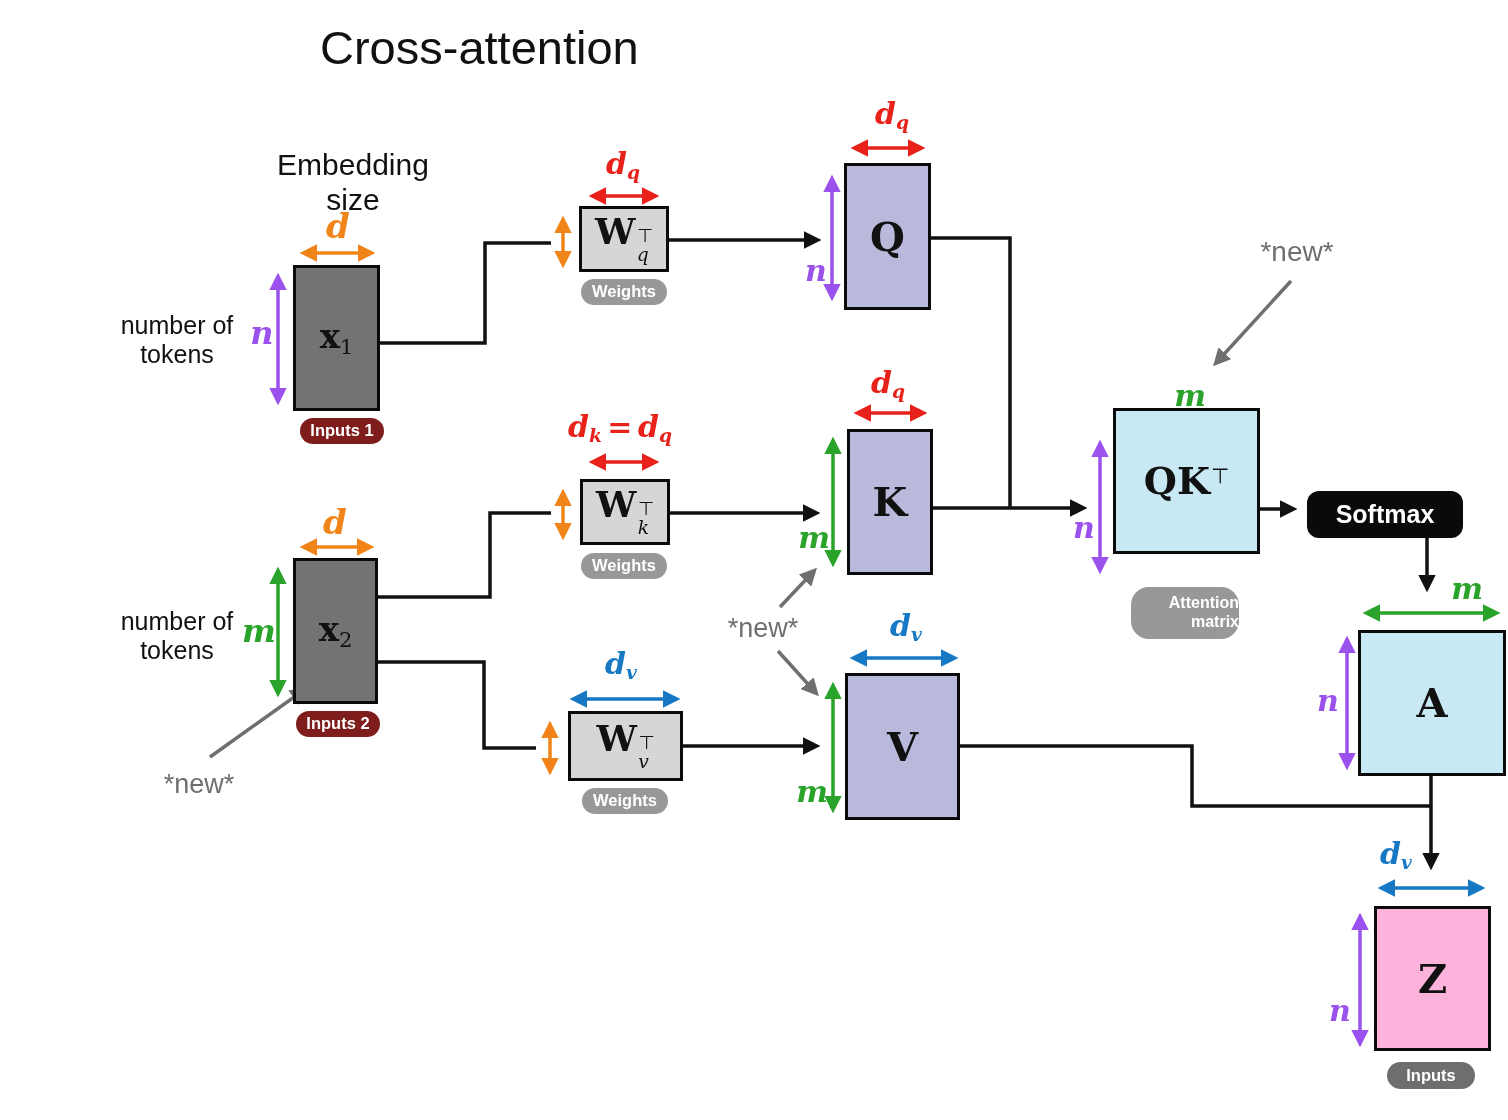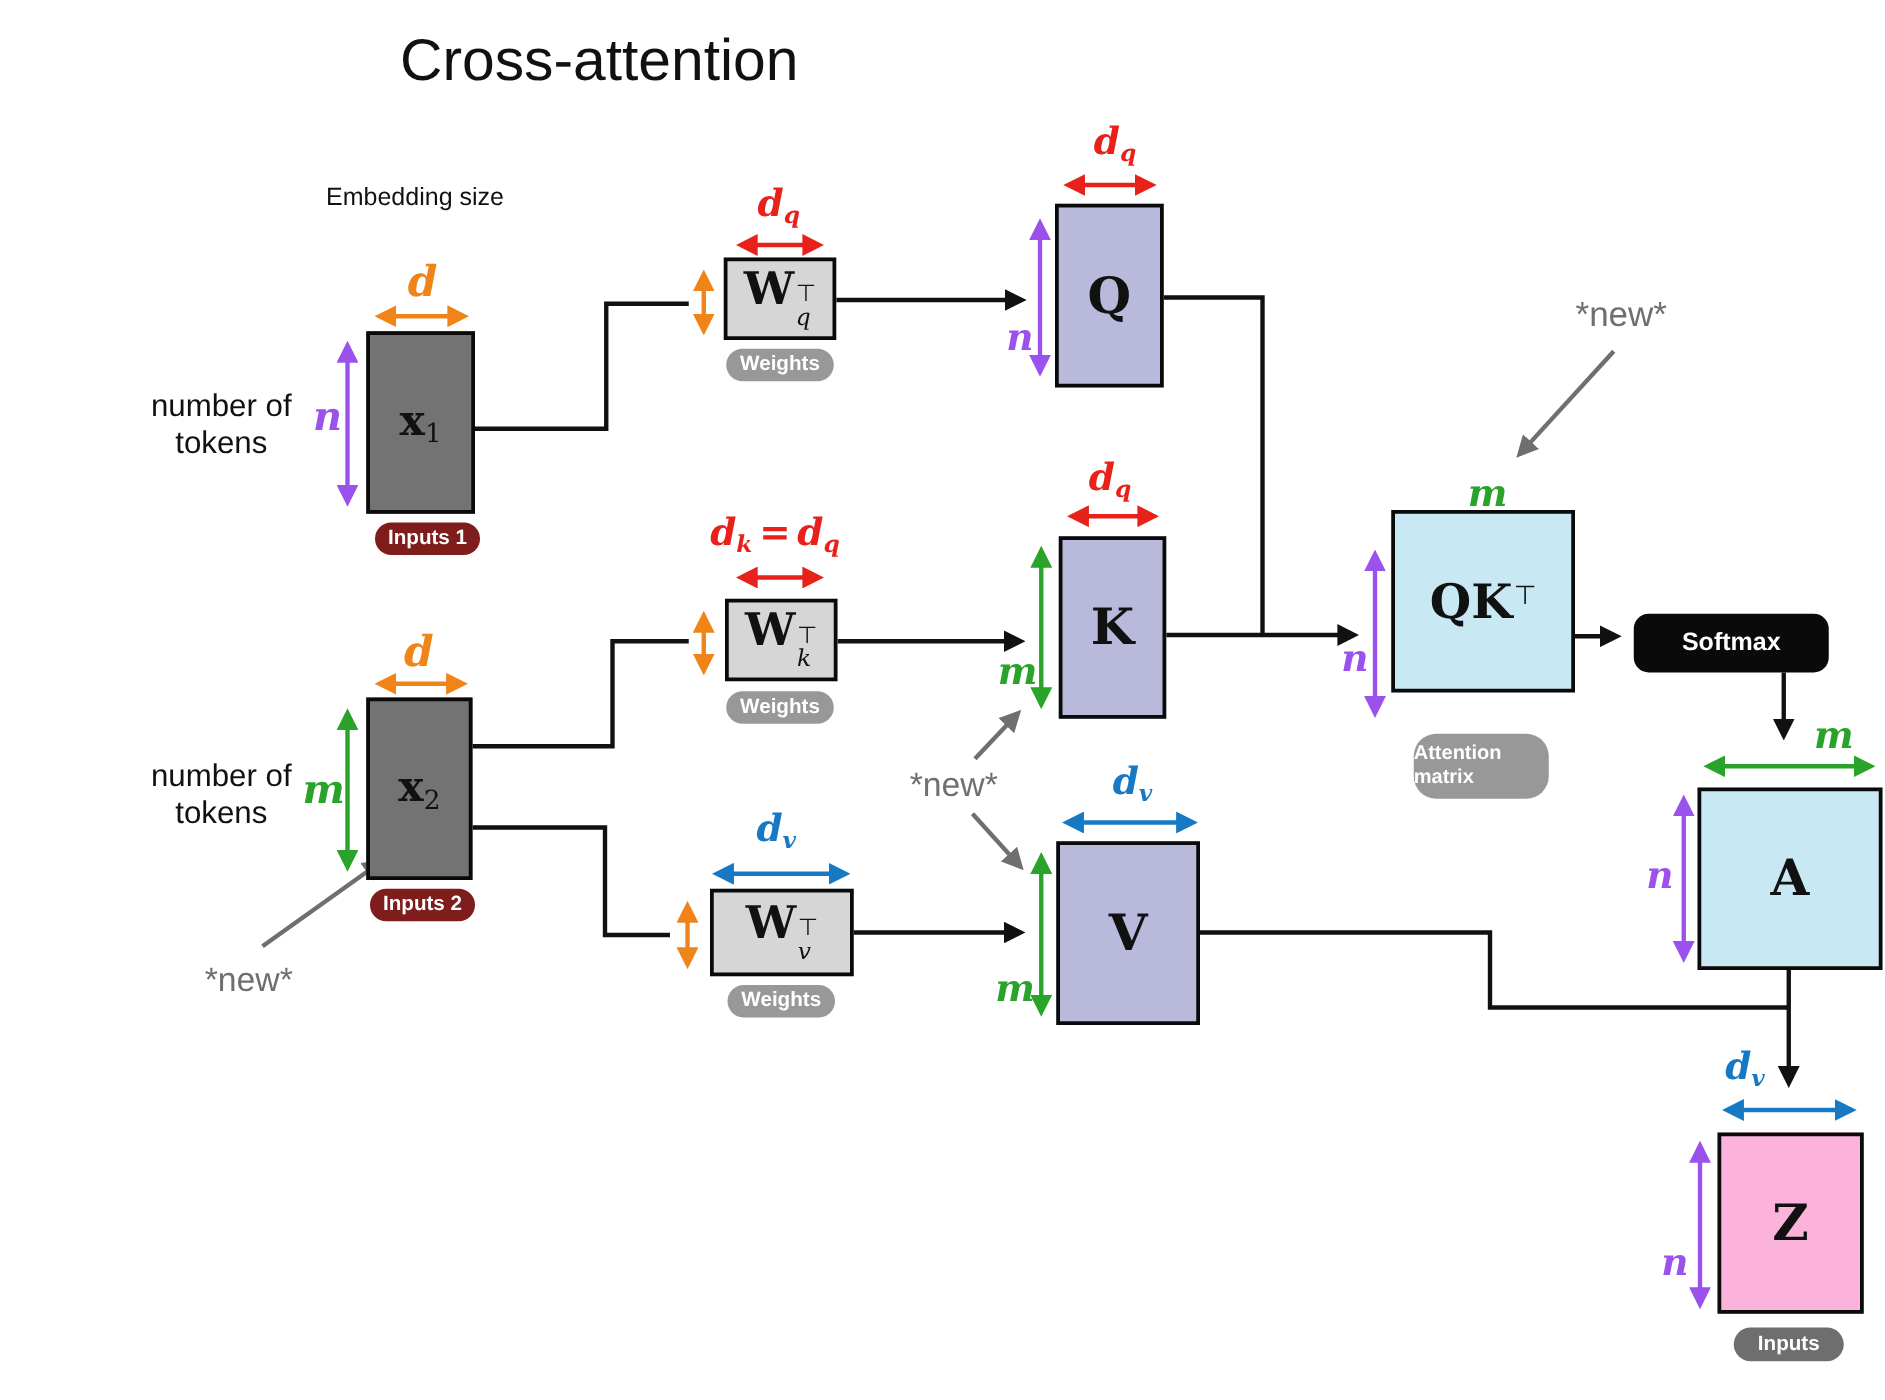--- a/index.html
+++ b/index.html
@@ -26,41 +26,41 @@
   .mlabel{line-height:1;}
   .mlabel .numsub{font-size:0.62em;font-weight:normal;vertical-align:-0.28em;}
   .stack{display:inline-flex;flex-direction:column;align-items:flex-start;font-size:0.52em;line-height:1;
          vertical-align:0.12em;margin-left:0.06em;}
   .stk-sup{font-style:normal;font-weight:normal;font-family:"DejaVu Sans", sans-serif;}
   .stk-sub{font-style:italic;font-weight:normal;}
   .topsup{font-size:0.55em;font-style:normal;font-weight:normal;font-family:"DejaVu Sans", sans-serif;
           vertical-align:0.55em;margin-left:0.05em;}
 
   .badge{position:absolute;color:#ffffff;font-weight:bold;font-size:16.5px;line-height:1.18;
-         display:flex;align-items:center;justify-content:center;text-align:left;box-sizing:border-box;}
+         display:flex;align-items:center;justify-content:center;text-align:right;box-sizing:border-box;}
   .badge-dark{background:#7f1d1d;}
   .badge-light{background:#989898;}
   .badge-mid{background:#6e6e6e;}
 
   .txt{position:absolute;color:#111;}
   .center-txt{text-align:center;}
   .graytxt{color:#6f6f6f;}
 
   .dim{position:absolute;transform:translate(-50%,-50%);font-family:"DejaVu Serif", serif;
        font-style:italic;font-weight:bold;line-height:1;white-space:nowrap;}
   .dim sub{font-size:0.62em;font-style:italic;vertical-align:-0.3em;}
   .dim .eq{font-style:normal;margin:0 0.18em;}
   .c-orange{color:#f08418;}
   .c-red{color:#e8221a;}
   .c-green{color:#29a329;}
   .c-purple{color:#9b51ec;}
   .c-blue{color:#1779c4;}
 
   .softmax{position:absolute;left:1267px;top:491px;width:156px;height:47px;background:#0a0a0a;
-           border-radius:12px;color:#fff;font-weight:bold;font-size:20px;
+           border-radius:12px;color:#fff;font-weight:bold;font-size:25px;
            display:flex;align-items:center;justify-content:center;}
 </style>
 </head>
 <body>
 
 <div id="canvas">
 
   <svg id="wires" viewBox="0 0 1508 1120" xmlns="http://www.w3.org/2000/svg">
     <defs>
       <marker id="m-black" viewBox="0 0 10 10" refX="7.5" refY="5" markerWidth="5" markerHeight="5" orient="auto-start-reverse">
@@ -127,21 +127,21 @@
     <path class="ln lnb" d="M1342 888 H1441" marker-start="url(#m-blue)" marker-end="url(#m-blue)"></path>
 
     <path class="ln lngr" d="M170 757 L264 690" marker-end="url(#m-gray)"></path>
     <path class="ln lngr" d="M740 607 L774 571" marker-end="url(#m-gray)"></path>
     <path class="ln lngr" d="M738 651 L776 693" marker-end="url(#m-gray)"></path>
     <path class="ln lngr" d="M1251 281 L1176 363" marker-end="url(#m-gray)"></path>
   </svg>
 
   <div class="txt" style="left:280px;top:20px;font-size:47px;font-weight:500;">Cross-attention</div>
 
-  <div class="txt center-txt" style="left:212px;top:147px;width:160px;font-size:20px;line-height:1.18;">Embedding size</div>
+  <div class="txt center-txt" style="left:233px;top:147px;width:160px;font-size:30px;line-height:1.18;">Embedding size</div>
 
   <div class="txt center-txt" style="left:67px;top:311px;width:140px;font-size:25px;line-height:1.15;">number of tokens</div>
 
   <div class="txt center-txt" style="left:67px;top:607px;width:140px;font-size:25px;line-height:1.15;">number of tokens</div>
 
   <div class="txt center-txt graytxt" style="left:99px;top:769px;width:120px;font-size:27px;">*new*</div>
 
   <div class="txt center-txt graytxt" style="left:663px;top:613px;width:120px;font-size:27px;">*new*</div>
 
   <div class="txt center-txt graytxt" style="left:1197px;top:236px;width:120px;font-size:28px;">*new*</div>

